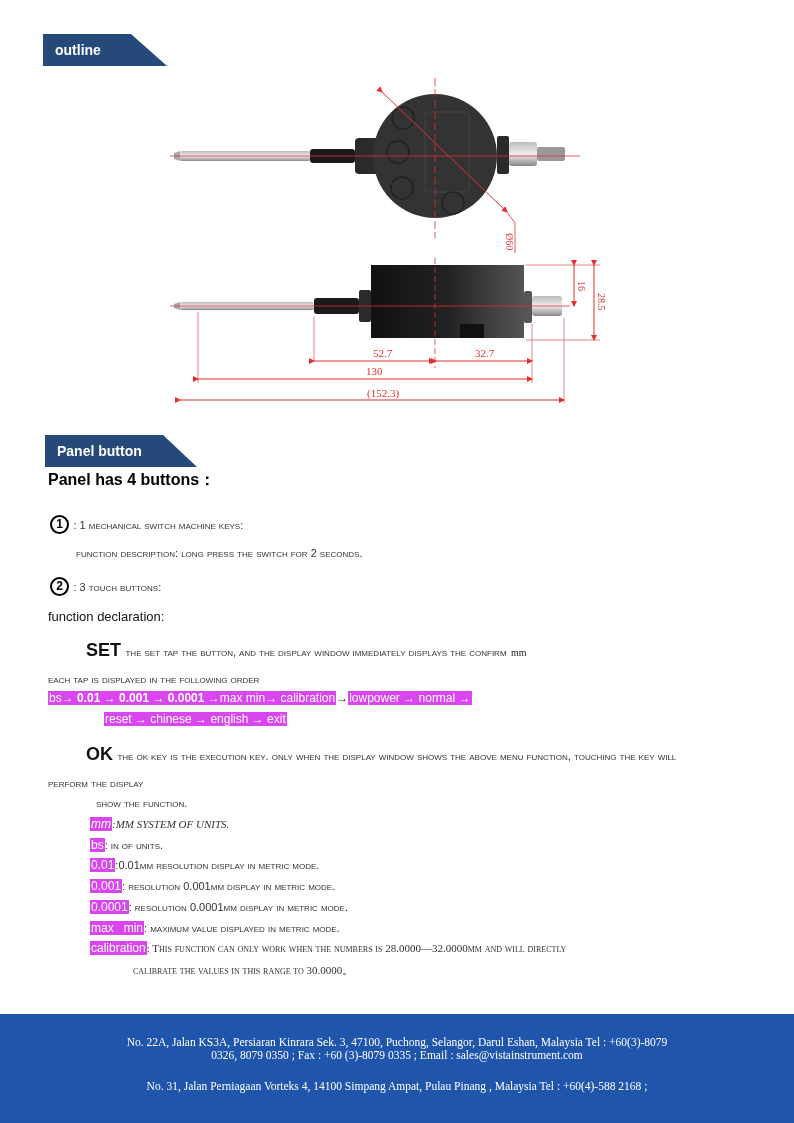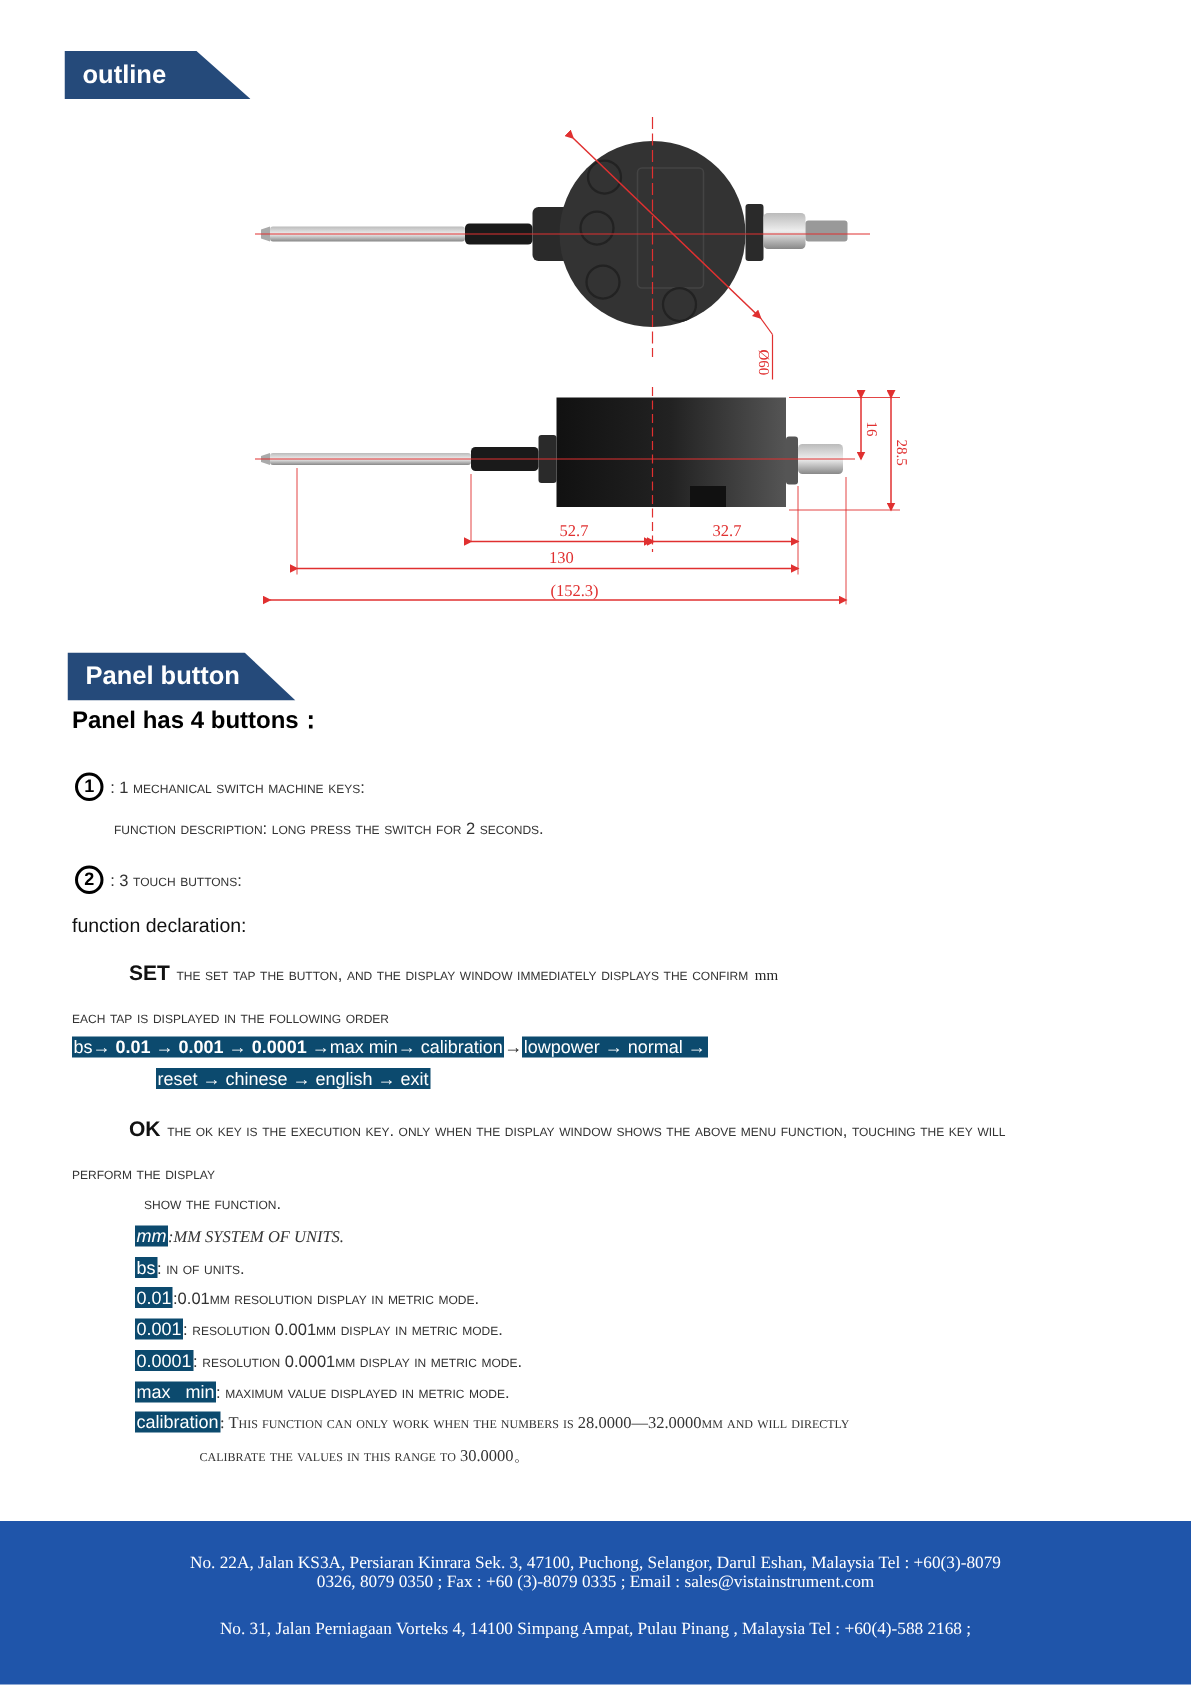--- a/index.html
+++ b/index.html
@@ -2,40 +2,40 @@
 <html><head>
 <meta charset="utf-8">
 <style>
   html, body { margin: 0; padding: 0; }
   body {
     width: 794px; height: 1123px; position: relative; overflow: hidden;
     background: #ffffff; font-family: "Liberation Sans", sans-serif; color: #222;
   }
   .section-tab {
     position: absolute; height: 32px; color: #fff; font-weight: bold;
-    font-size: 17px; line-height: 32px; padding-left: 12px; box-sizing: border-box;
+    font-size: 14px; line-height: 32px; padding-left: 12px; box-sizing: border-box;
   }
   .section-tab .bg {
     position: absolute; left: 0; top: 0; width: 100%; height: 100%;
   }
   .section-tab span { position: relative; }
   .drawing { position: absolute; left: 170px; top: 78px; }
   .heading {
     position: absolute; left: 48px; top: 470px; font-size: 16px; font-weight: bold; color: #000;
   }
   .line { position: absolute; white-space: nowrap; }
   .sc { font-variant: small-caps; text-transform: lowercase; font-size: 11px; color: #333; text-align: right; }
   .circ {
     display: inline-block; width: 15px; height: 15px; border: 2px solid #000; border-radius: 50%;
     text-align: center; line-height: 15px; font-weight: bold; font-size: 12px; color: #000; vertical-align: middle;
   }
-  .hl { background: #0c4a6e; color: #fff; padding: 0 1px; }
+  .hl { background: #d946ef; color: #fff; padding: 0 1px; }
   .seq { font-size: 12px; color: #fff; }
   .seq b { font-weight: bold; }
-  .keyword { font-weight: bold; font-size: 14px; color: #111; }
+  .keyword { font-weight: bold; font-size: 18px; color: #111; }
   .serif-sc { font-family: "Liberation Serif", serif; font-variant: small-caps; font-size: 11px; color: #333; }
   .footer {
     position: absolute; left: 0; top: 1012px; width: 794px; height: 111px; background: #1f55aa;
     border-top: 2px solid #fff; color: #fff; font-family: "Liberation Serif", serif;
     font-size: 11.5px; text-align: center;
   }
   .footer .addr { position: absolute; left: 10px; right: 10px; line-height: 13px; }
 </style>
 </head>
 <body>

